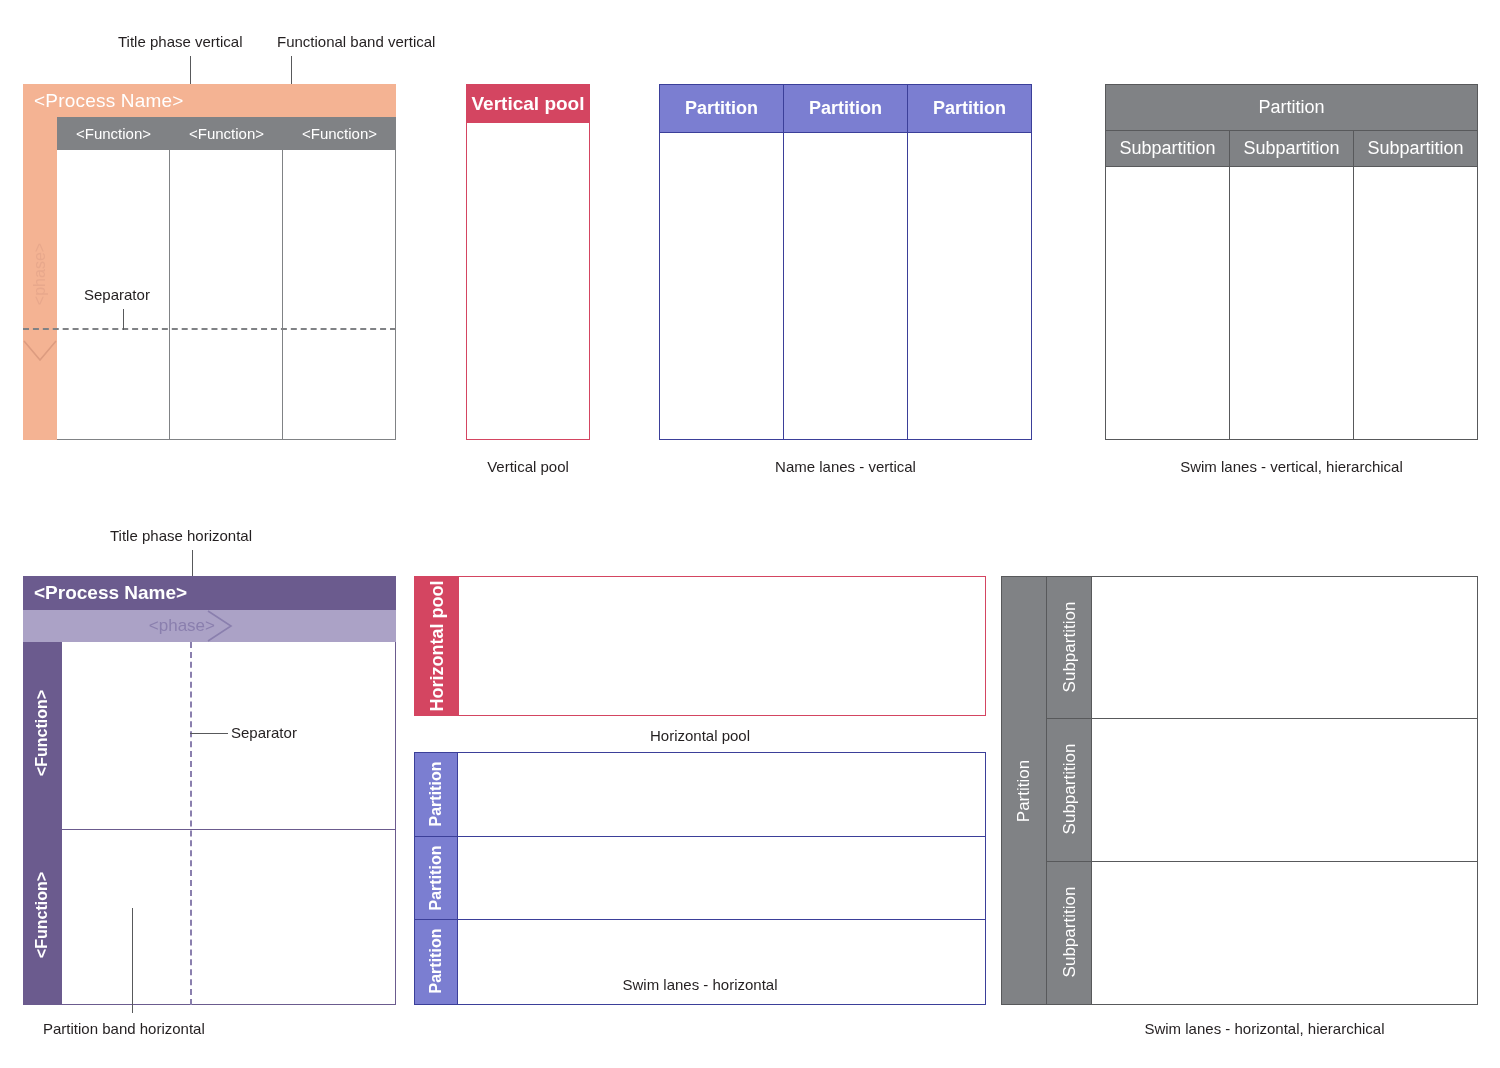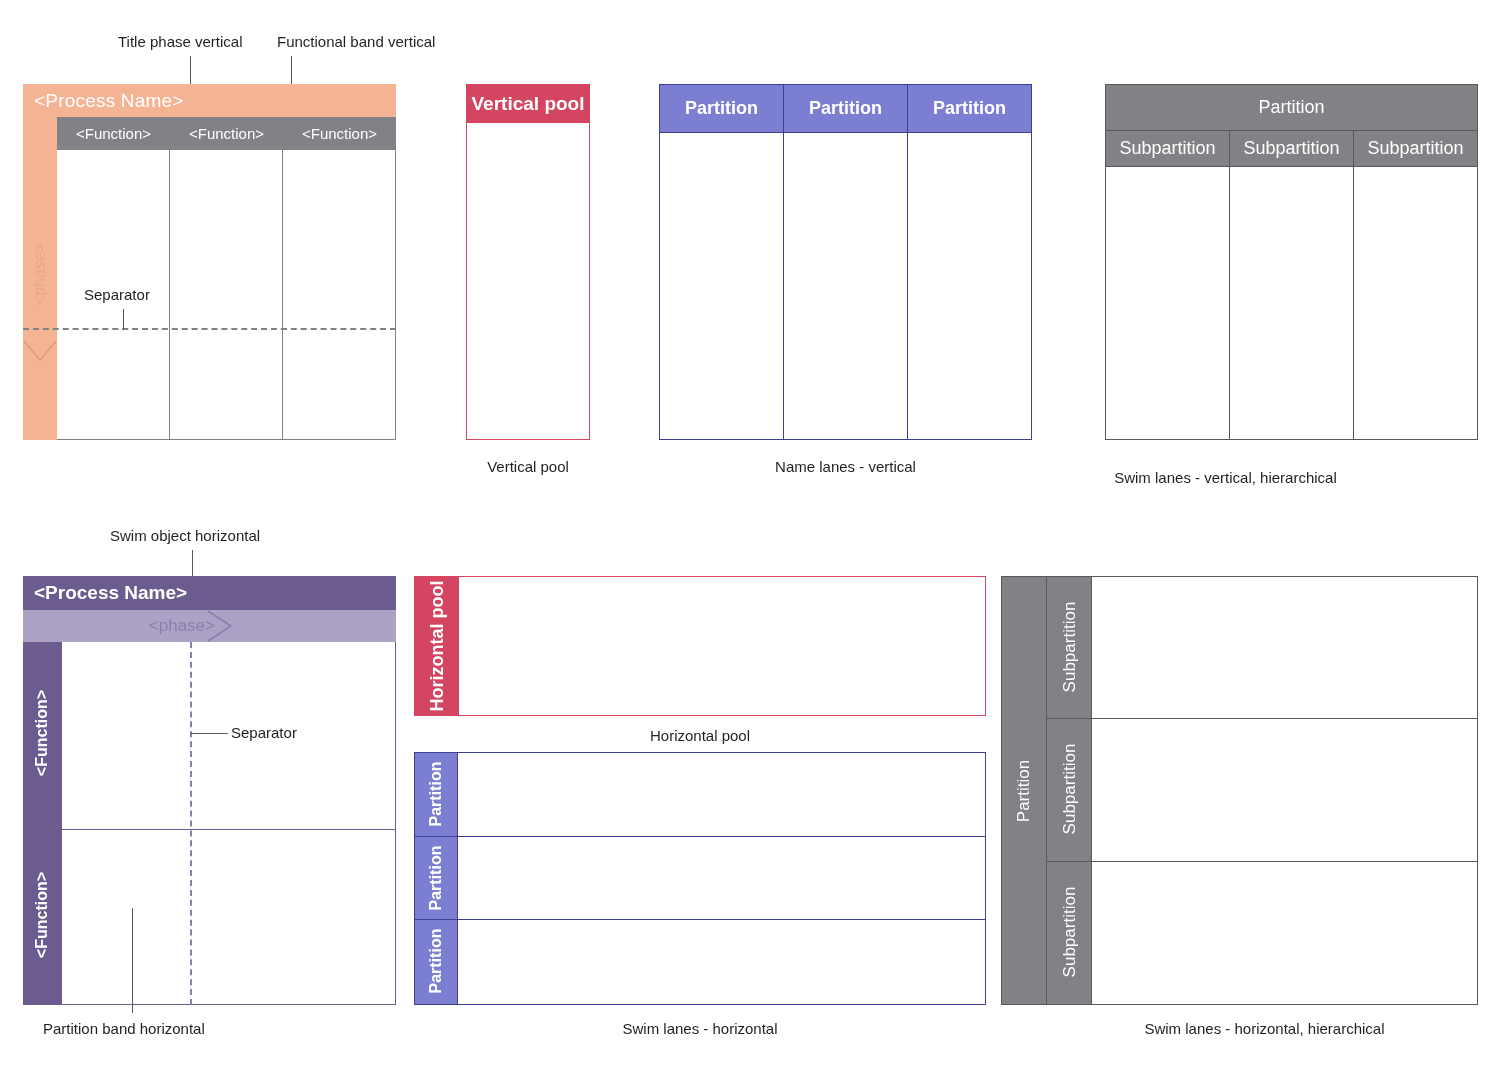--- a/index.html
+++ b/index.html
@@ -327,23 +327,23 @@
 <div class="abs slh-v">
   <div class="slh-v-top">Partition</div>
   <div class="slh-v-sub">
     <div>Subpartition</div>
     <div>Subpartition</div>
     <div>Subpartition</div>
   </div>
   <div class="slh-v-colline" style="left:123px;"></div>
   <div class="slh-v-colline" style="left:247px;"></div>
 </div>
-<div class="abs caption" style="left:1039px;top:458px;width:373px;margin-top:11px;">Swim lanes - vertical, hierarchical</div>
-
-<div class="abs annot" style="left:110px;top:527px;">Swim object horizontal</div>
+<div class="abs caption" style="left:1105px;top:458px;width:373px;">Swim lanes - vertical, hierarchical</div>
+
+<div class="abs annot" style="left:110px;top:527px;">Title phase horizontal</div>
 <div class="abs leader" style="left:192px;top:550px;height:44px;"></div>
 
 <div class="abs hp-wrap">
   <div class="hp-title">&lt;Process Name&gt;</div>
   <div class="hp-phase"></div>
   <div class="hp-phase-label">&lt;phase&gt;</div>
   <svg class="hp-phase-arrow" viewBox="0 0 26 32">
     <polyline points="1,1 24,16 1,31" fill="none" stroke="#8a7fae" stroke-width="1.6"></polyline>
   </svg>
 
@@ -380,21 +380,21 @@
     <div class="sl-h-lane">
       <span>Partition</span>
     </div>
   </div>
   <div class="sl-h-row">
     <div class="sl-h-lane">
       <span>Partition</span>
     </div>
   </div>
 </div>
-<div class="abs caption" style="left:414px;top:1020px;width:572px;">Swim lanes - horizontal</div>
+<div class="abs caption" style="left:414px;top:976px;width:572px;">Swim lanes - horizontal</div>
 
 <div class="abs slh-h">
   <div class="slh-h-part">
     <span>Partition</span>
   </div>
   <div class="slh-h-rows">
     <div class="slh-h-row">
       <div class="slh-h-sub">
         <span>Subpartition</span>
       </div>

